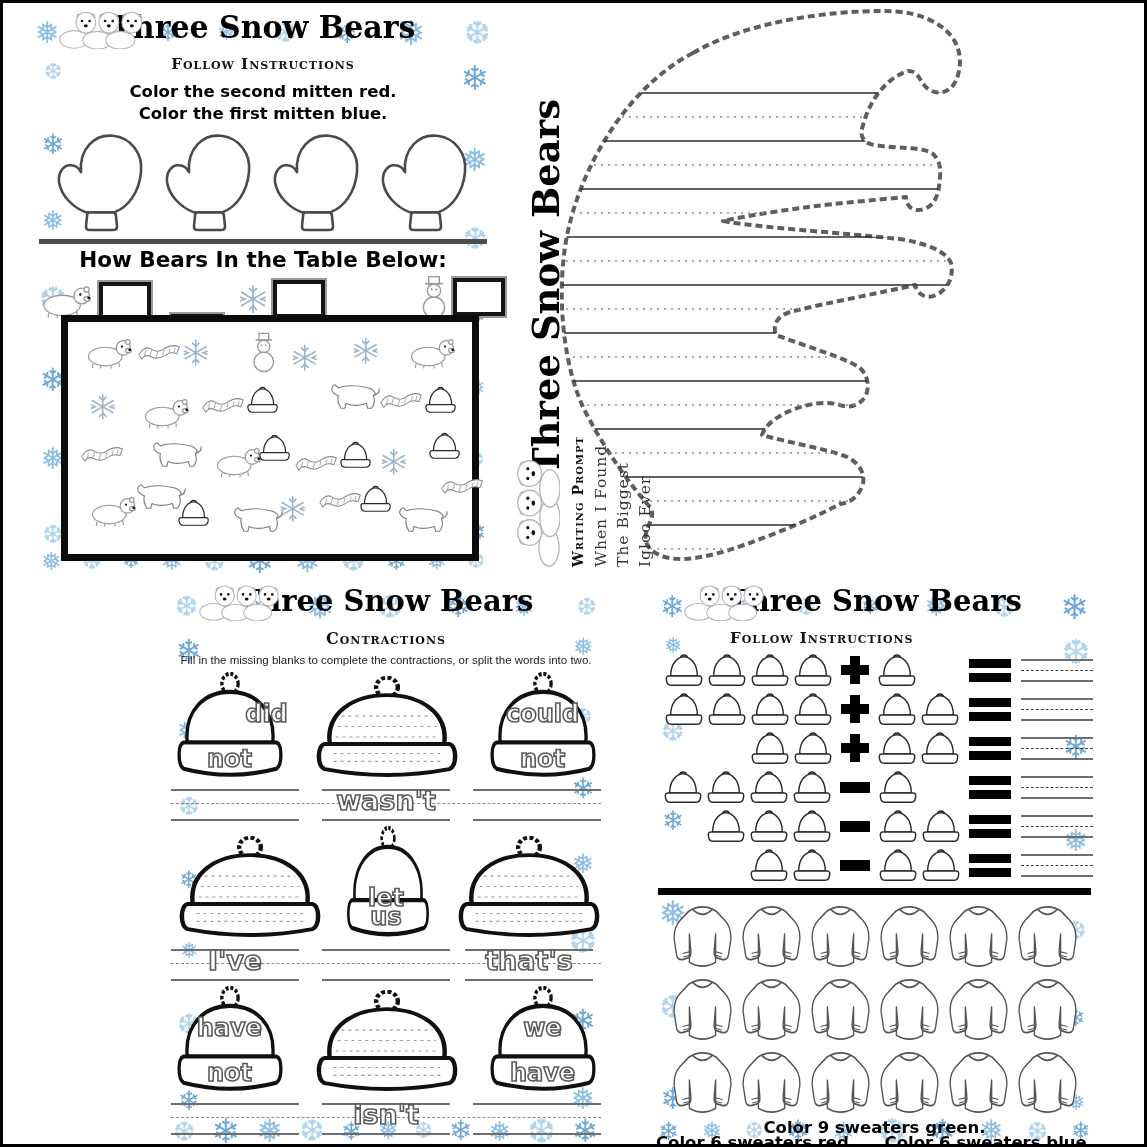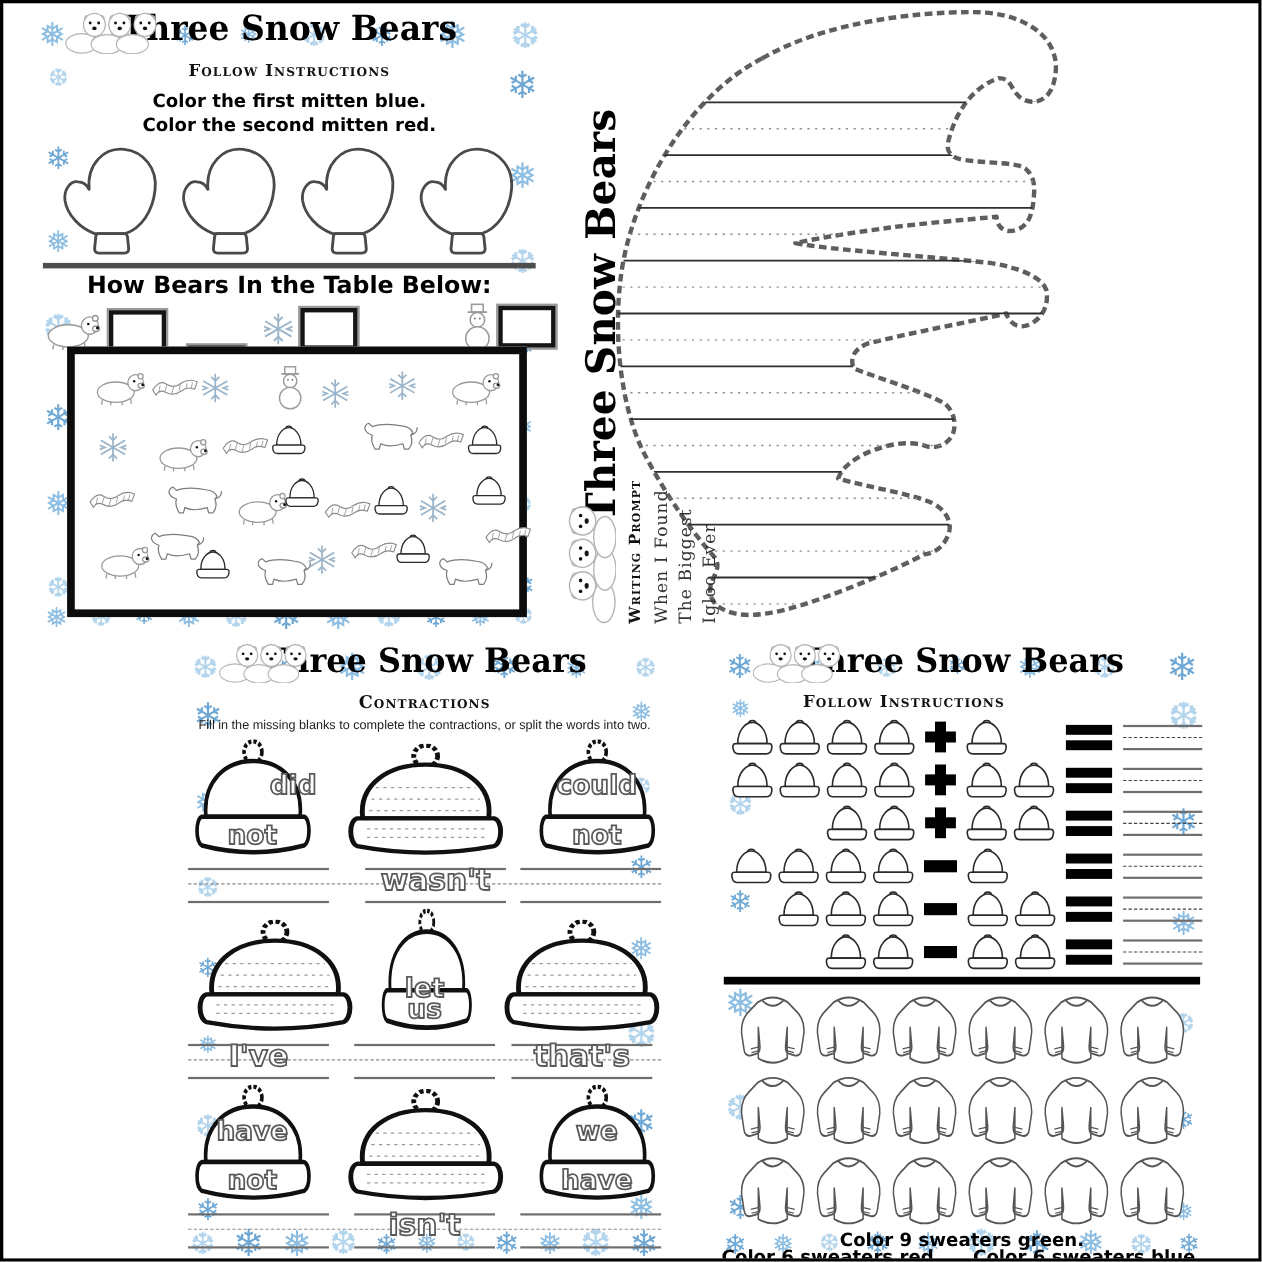--- a/index.html
+++ b/index.html
@@ -233,22 +233,22 @@
     <div class="hdr">
       <svg class="hdr-logo" width="92" height="40">
           <use href="#sym-logo" width="92" height="40"></use>
         </svg>
       <span class="title">Three Snow Bears</span>
     </div>
     <span class="subtitle">Follow Instructions</span>
 
     <div class="instr-cols">
       <div class="instr-col">
+        <div>Color the second mitten red.</div>
         <div>Color the first mitten blue.</div>
-        <div>Color the second mitten red.</div>
       </div>
     </div>
 
     <div class="mitten-row" id="mitten-row">
         <svg width="96" height="106">
           <use href="#sym-mitten" width="96" height="106"></use>
         </svg>
         <svg width="96" height="106">
           <use href="#sym-mitten" width="96" height="106"></use>
         </svg>
@@ -499,21 +499,21 @@
             <svg width="118" height="112">
               <use href="#sym-beanie" width="118" height="112"></use>
             </svg>
             <span class="ol hat-word" style="top: 27%;">could</span>
             <span class="ol hat-word" style="top: 67%;">not</span>
           </div>
         </div>
         <div class="answer-row">
           <div class="ans-mid"></div>
           <div class="ans-seg" style="left: 0px; width: 128px;"></div>
-          <div class="ans-seg" style="left: 161px; width: 128px;">
+          <div class="ans-seg" style="left: 151px; width: 128px;">
             <span class="ol ans-word">wasn't</span>
           </div>
           <div class="ans-seg" style="left: 302px; width: 128px;"></div>
         </div>
         <div class="hat-row">
           <div class="c-hat" style="width: 158px; height: 108px;">
             <svg width="158" height="108">
               <use href="#sym-beanie-lines" width="158" height="108"></use>
             </svg>
           </div>

